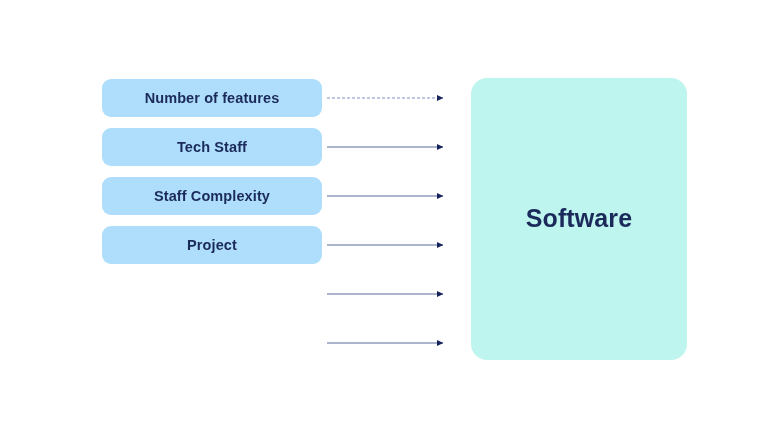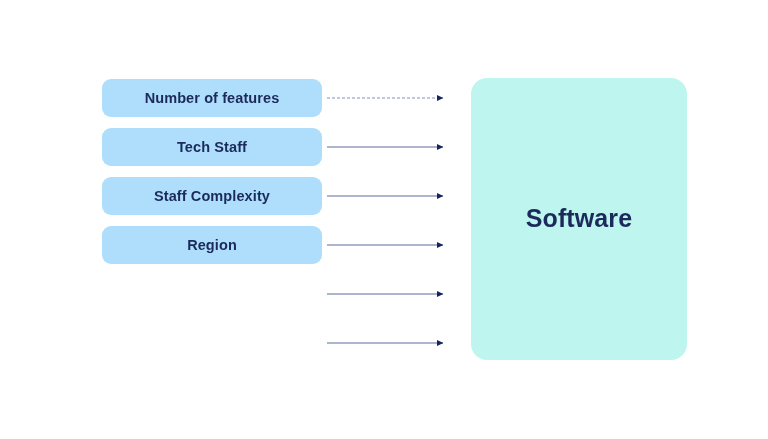--- a/index.html
+++ b/index.html
@@ -106,21 +106,21 @@
 
     <div class="factor-box">
       <span class="factor-label">Tech Staff</span>
     </div>
 
     <div class="factor-box">
       <span class="factor-label">Staff Complexity</span>
     </div>
 
     <div class="factor-box">
-      <span class="factor-label">Region</span>
+      <span class="factor-label">Project</span>
     </div>
 
   </div>
 
   <svg id="arrows" viewBox="0 0 768 439" width="768" height="439">
     <defs>
       <marker id="arrowhead" markerWidth="7" markerHeight="7" refX="6.2" refY="3.2" orient="auto" markerUnits="userSpaceOnUse">
         <path d="M0,0.2 L6.6,3.2 L0,6.2 Z" fill="#17235c"></path>
       </marker>
     </defs>

